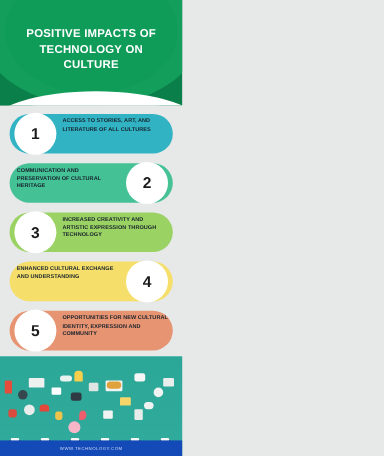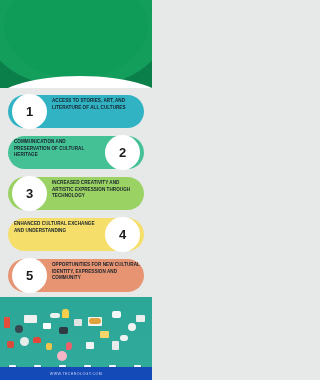--- a/index.html
+++ b/index.html
@@ -164,20 +164,21 @@
   }
 </style>
 </head>
 <body>
 
 <div class="header">
   <div class="header-ellipse"></div>
   <div class="header-ellipse2"></div>
   <div class="header-wave2"></div>
   <div class="header-wave"></div>
+  <div class="header-title">POSITIVE IMPACTS OF TECHNOLOGY ON CULTURE</div>
 </div>
 
 <div class="rows">
 
   <div class="row left">
     <div class="bar" style="background:#31b3c4"></div>
     <div class="circle">
       <span>1</span>
     </div>
     <div class="row-text">ACCESS TO STORIES, ART, AND LITERATURE OF ALL CULTURES</div>

